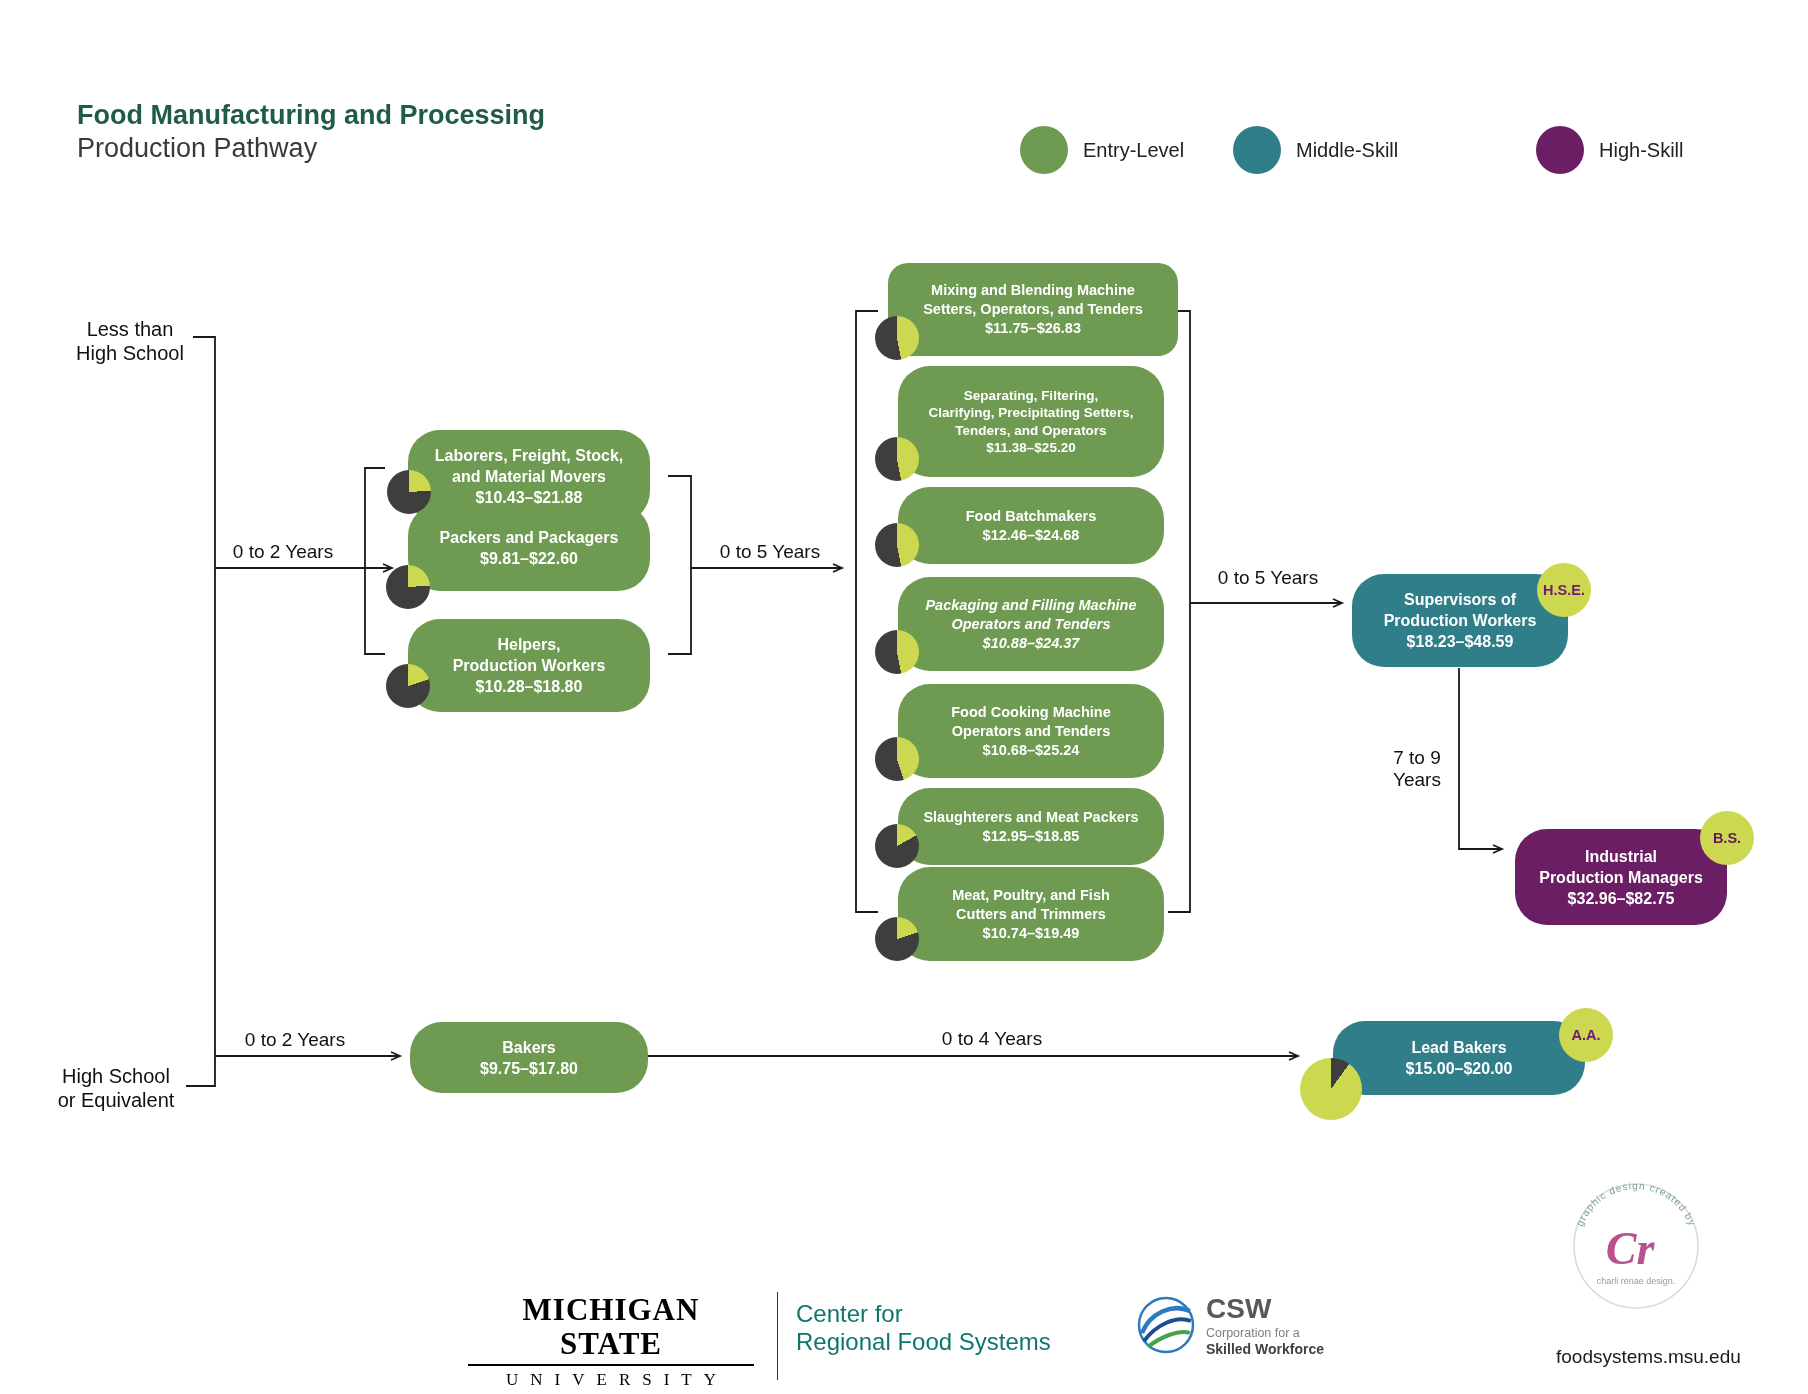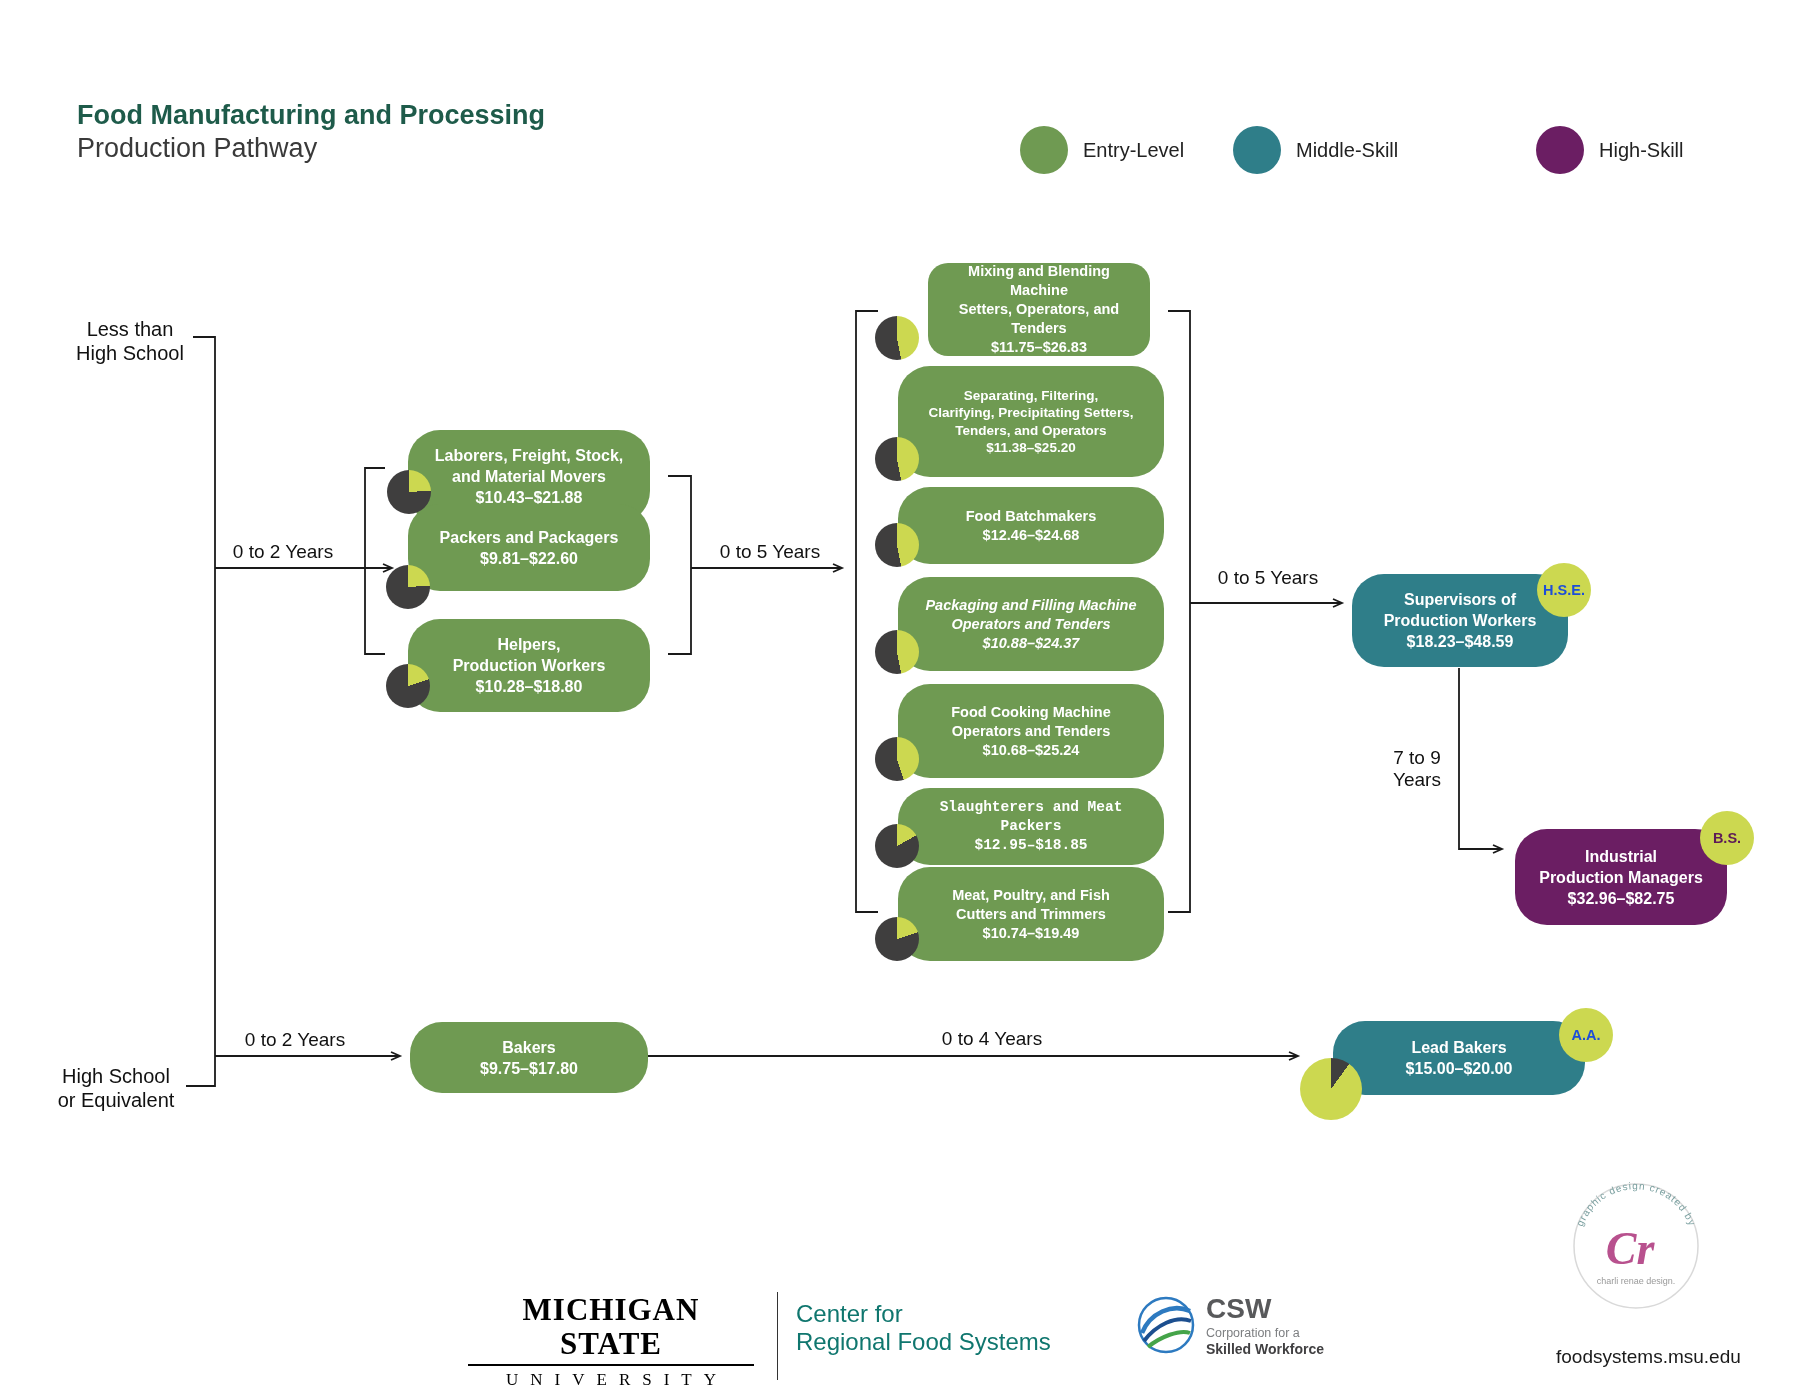--- a/index.html
+++ b/index.html
@@ -32,21 +32,21 @@
   .job.entry{background:var(--entry-green);}
   .job.middle{background:var(--middle-teal);}
   .job.high{background:var(--high-purple);}
   .job .t,.job .s{font-size:16px;line-height:21px;white-space:pre-line;}
   .job.mid .t,.job.mid .s{font-size:14.5px;line-height:19px;}
   .job.xs .t,.job.xs .s{font-size:13.5px;line-height:17.5px;}
 
   .pie{position:absolute;z-index:2;border-radius:50%;}
   .badge{position:absolute;z-index:3;border-radius:50%;background:var(--pie-lime);display:flex;align-items:center;justify-content:center;
          font-weight:bold;font-size:14.5px;}
-  .badge.teal-text{color:#1d4ed8;}
+  .badge.teal-text{color:#701a75;}
   .badge.purple-text{color:#5d1a57;}
 
   .footer-date{position:absolute;left:78px;top:1421px;font-size:18px;z-index:1;}
   .msu{position:absolute;left:468px;top:1293px;width:286px;text-align:center;z-index:1;font-family:"Liberation Serif",serif;color:#000;}
   .msu .l1{font-size:31px;font-weight:bold;letter-spacing:1px;line-height:34px;}
   .msu .rule{height:0;border-top:2px solid #000;margin:3px 0 4px 0;}
   .msu .l2{font-size:17px;letter-spacing:12px;padding-left:12px;line-height:20px;}
   .footer-divider{position:absolute;left:777px;top:1292px;width:0;height:88px;border-left:1.5px solid #333;z-index:1;}
   .crfs{position:absolute;left:796px;top:1300px;font-size:24px;line-height:28px;color:#0f766e;z-index:1;}
   .csw{position:absolute;left:1136px;top:1295px;z-index:1;display:flex;gap:10px;}
@@ -126,21 +126,21 @@
   </div>
   <div class="pie" style="left: 386px; top: 565px; width: 44px; height: 44px; background: conic-gradient(rgb(204, 216, 80) 0turn, rgb(204, 216, 80) 0.24turn, rgb(63, 62, 62) 0.24turn, rgb(63, 62, 62) 1turn);"></div>
 
   <div class="job entry" style="left:408px;top:619px;width:242px;height:93px;">
     <div class="t">Helpers,
 Production Workers</div>
     <div class="s">$10.28–$18.80</div>
   </div>
   <div class="pie" style="left: 386px; top: 664px; width: 44px; height: 44px; background: conic-gradient(rgb(204, 216, 80) 0turn, rgb(204, 216, 80) 0.2turn, rgb(63, 62, 62) 0.2turn, rgb(63, 62, 62) 1turn);"></div>
 
-  <div class="job entry mid" style="left:928px;top:263px;width:222px;height:93px;border-radius:20px;">
+  <div class="job entry mid" style="left:888px;top:263px;width:290px;height:93px;border-radius:20px;">
     <div class="t">Mixing and Blending Machine
 Setters, Operators, and Tenders</div>
     <div class="s">$11.75–$26.83</div>
   </div>
   <div class="pie" style="left: 875px; top: 316px; width: 44px; height: 44px; background: conic-gradient(rgb(204, 216, 80) 0turn, rgb(204, 216, 80) 0.47turn, rgb(63, 62, 62) 0.47turn, rgb(63, 62, 62) 1turn);"></div>
 
   <div class="job entry mid xs" style="left:898px;top:366px;width:266px;height:111px;">
     <div class="t">Separating, Filtering,
 Clarifying, Precipitating Setters,
 Tenders, and Operators</div>
@@ -161,21 +161,21 @@
   </div>
   <div class="pie" style="left: 875px; top: 630px; width: 44px; height: 44px; background: conic-gradient(rgb(204, 216, 80) 0turn, rgb(204, 216, 80) 0.47turn, rgb(63, 62, 62) 0.47turn, rgb(63, 62, 62) 1turn);"></div>
 
   <div class="job entry mid" style="left:898px;top:684px;width:266px;height:94px;">
     <div class="t">Food Cooking Machine
 Operators and Tenders</div>
     <div class="s">$10.68–$25.24</div>
   </div>
   <div class="pie" style="left: 875px; top: 737px; width: 44px; height: 44px; background: conic-gradient(rgb(204, 216, 80) 0turn, rgb(204, 216, 80) 0.45turn, rgb(63, 62, 62) 0.45turn, rgb(63, 62, 62) 1turn);"></div>
 
-  <div class="job entry mid" style="left:898px;top:788px;width:266px;height:77px;font-family:Liberation Mono, monospace;">
+  <div class="job entry mid" style="left:898px;top:788px;width:266px;height:77px;">
     <div class="t">Slaughterers and Meat Packers</div>
     <div class="s">$12.95–$18.85</div>
   </div>
   <div class="pie" style="left: 875px; top: 824px; width: 44px; height: 44px; background: conic-gradient(rgb(204, 216, 80) 0turn, rgb(204, 216, 80) 0.17turn, rgb(63, 62, 62) 0.17turn, rgb(63, 62, 62) 1turn);"></div>
 
   <div class="job entry mid" style="left:898px;top:867px;width:266px;height:94px;">
     <div class="t">Meat, Poultry, and Fish
 Cutters and Trimmers</div>
     <div class="s">$10.74–$19.49</div>
   </div>

